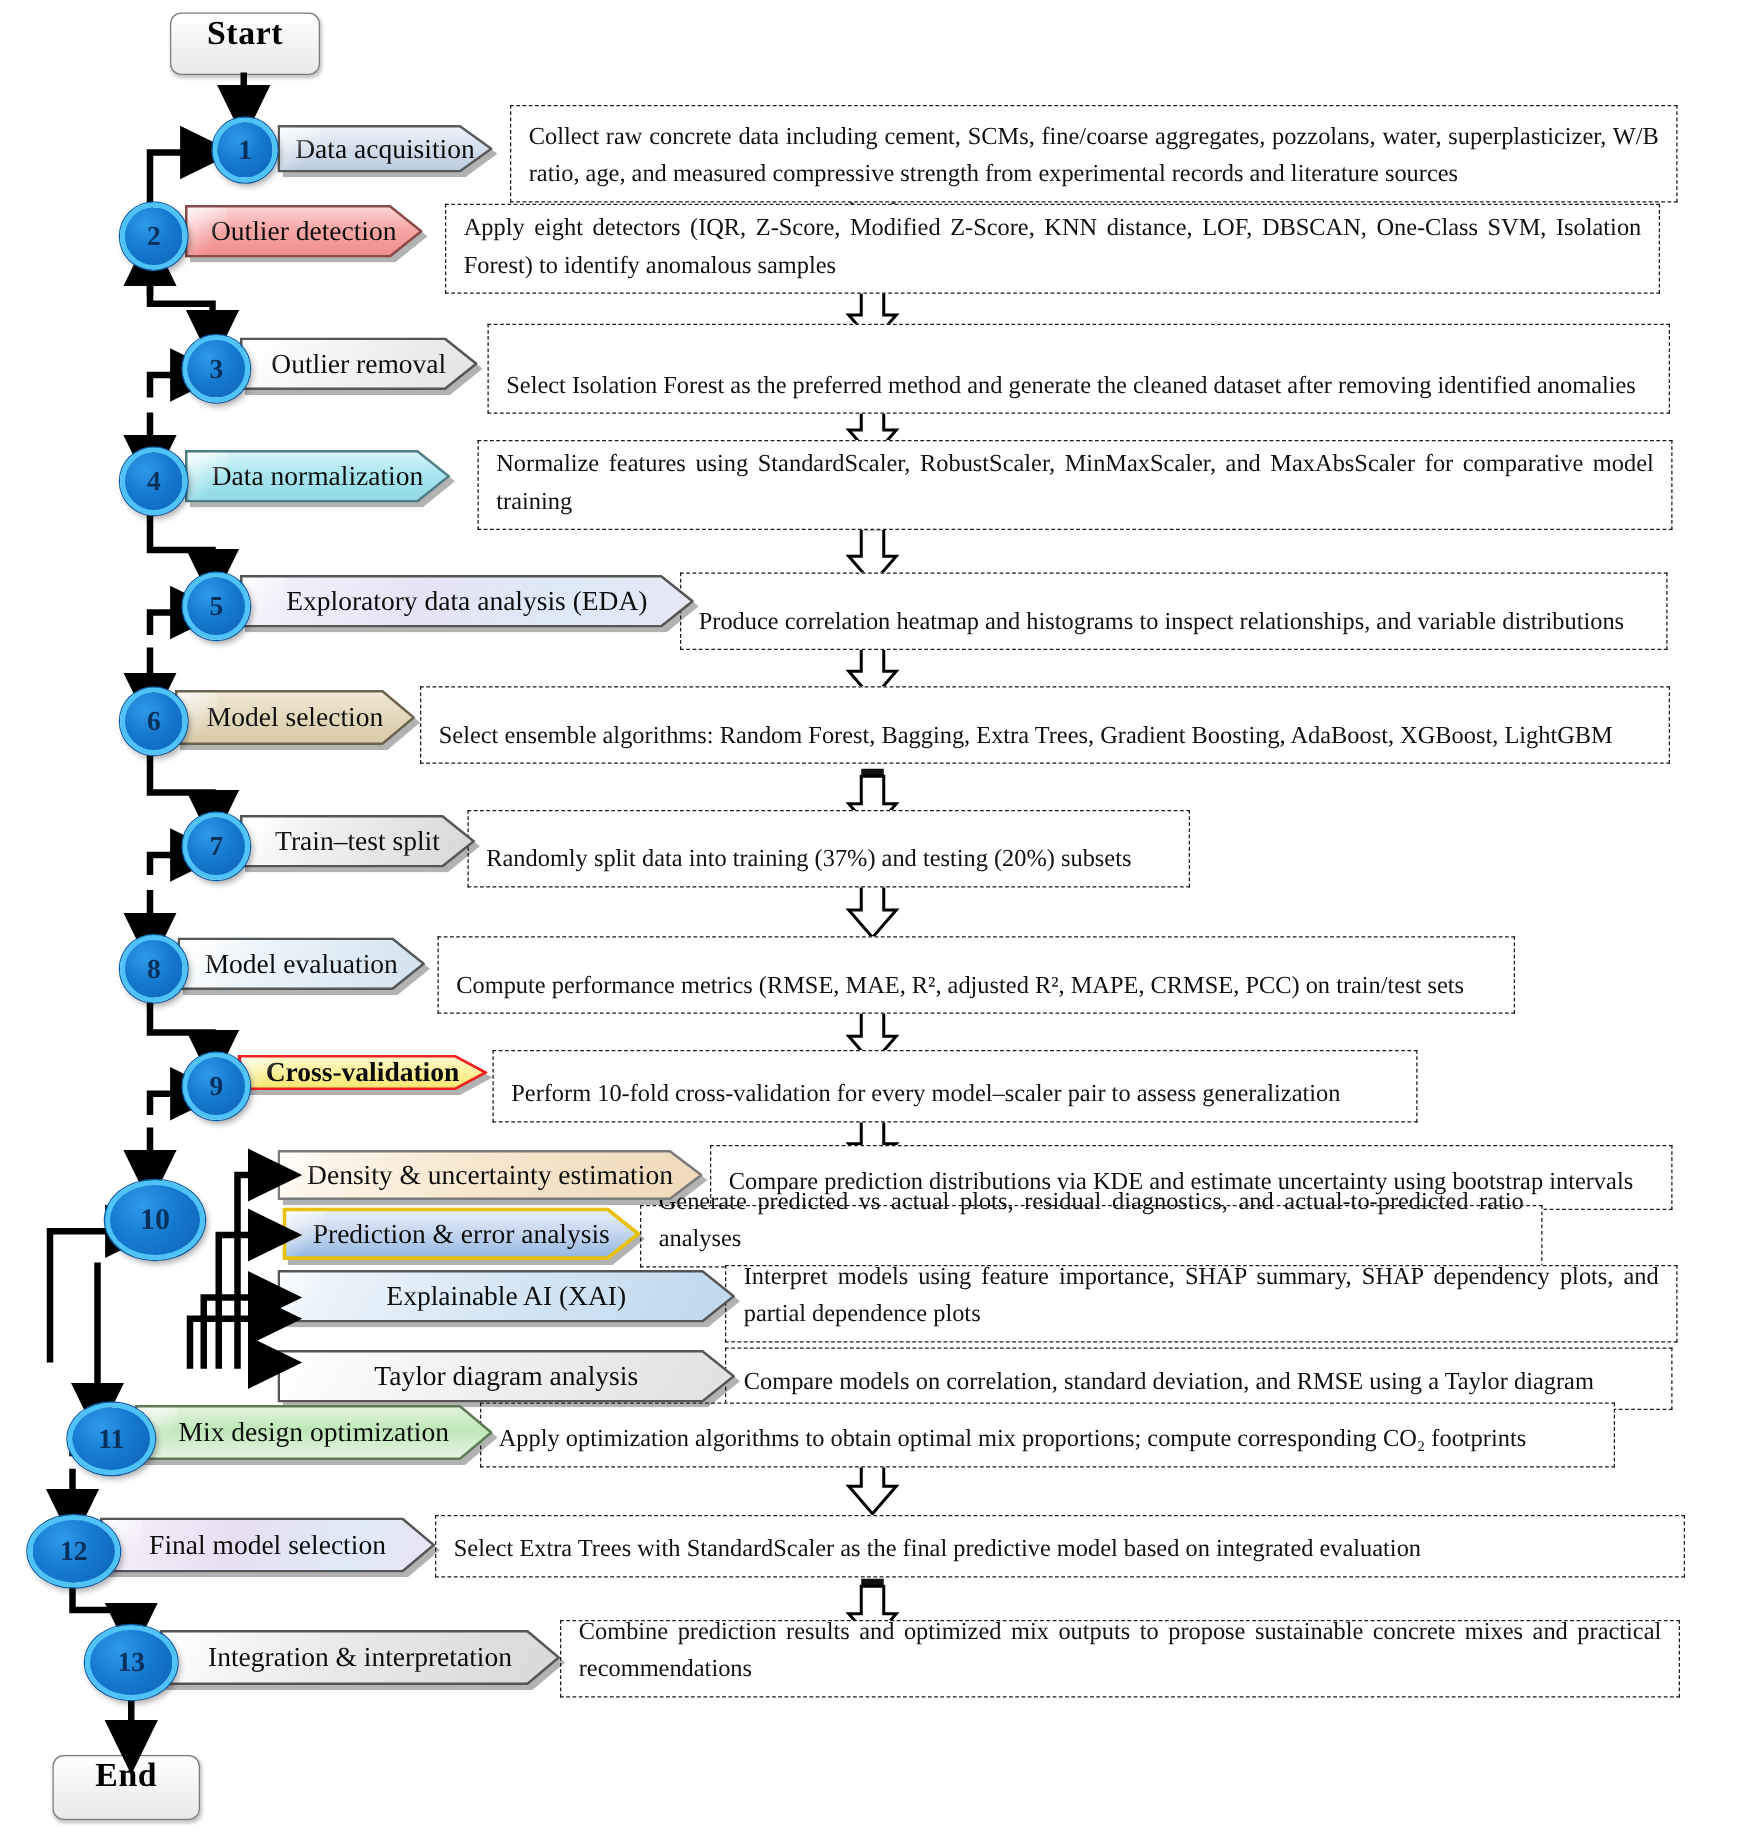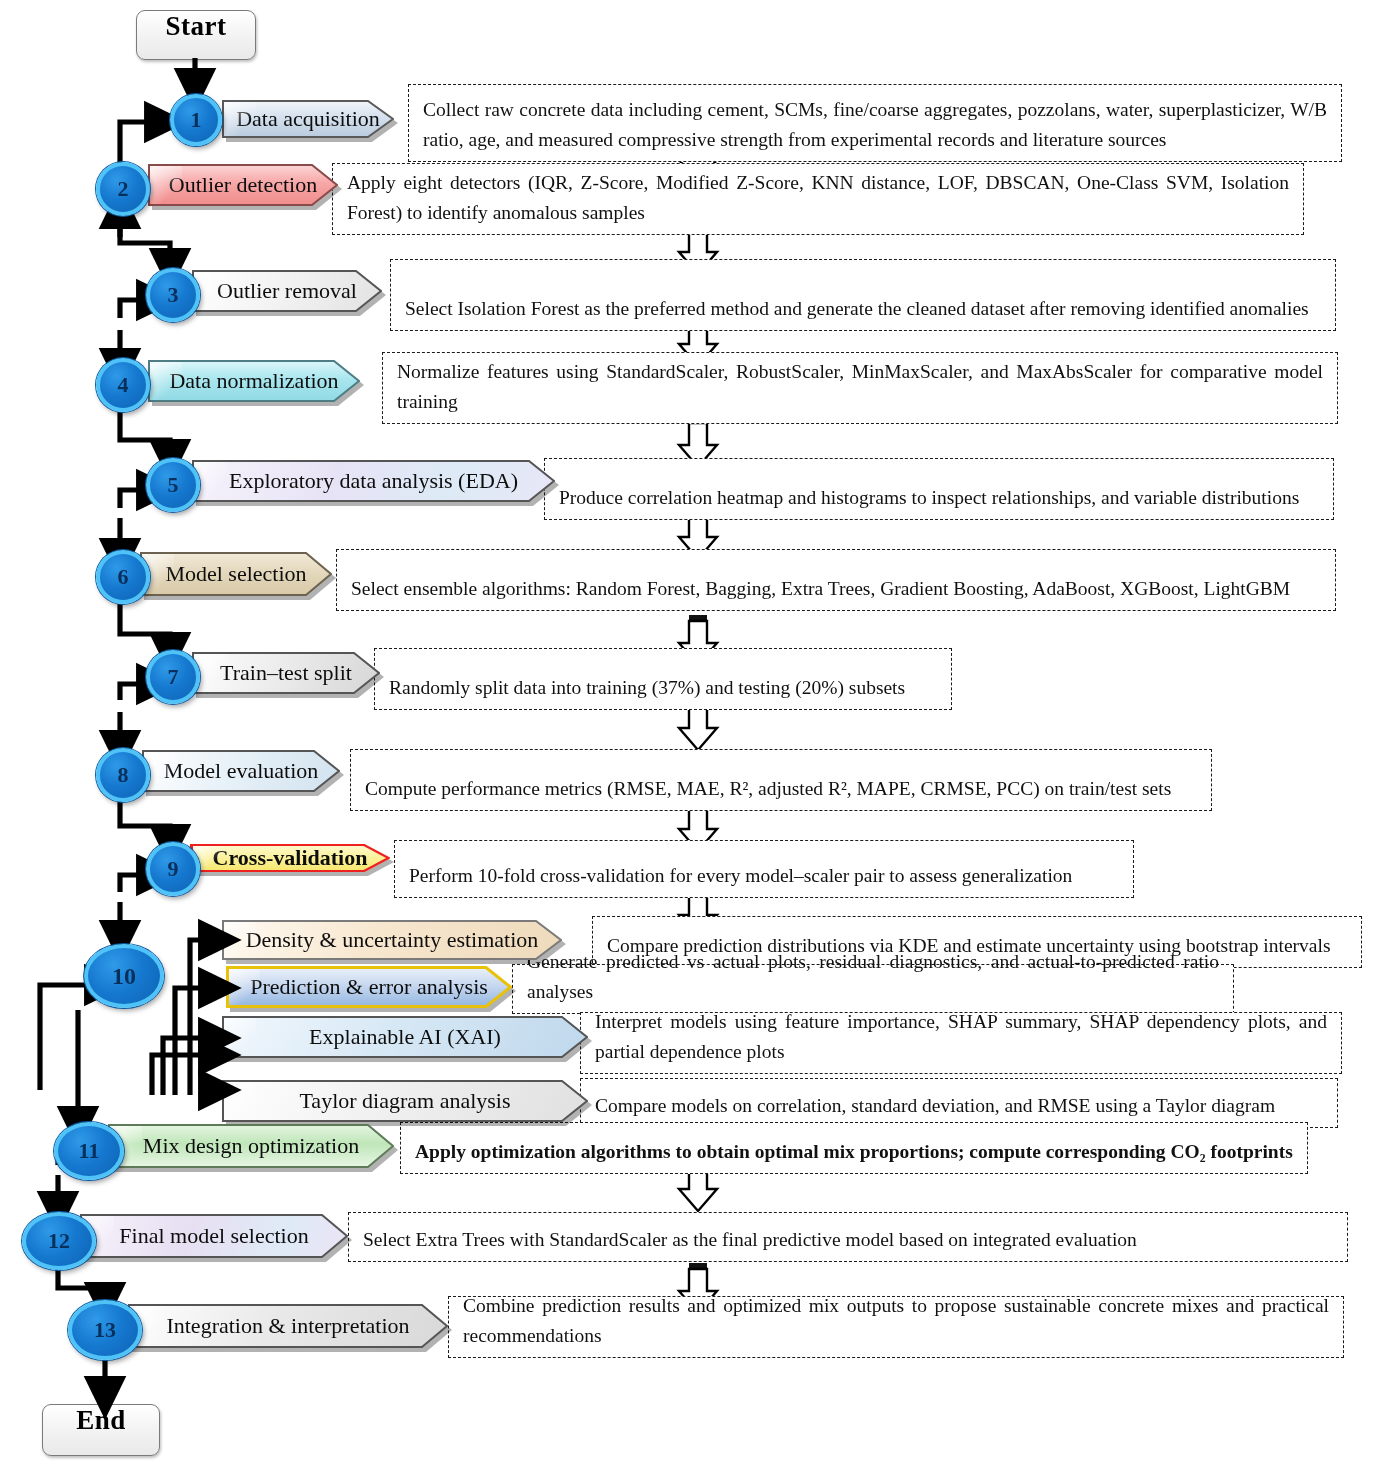--- a/index.html
+++ b/index.html
@@ -395,21 +395,21 @@
         <svg viewBox="0 0 320 44" preserveAspectRatio="none">
       <polygon points="1,1 294,1 319,22 294,43 1,43" fill="none" stroke="#555" stroke-width="2"></polygon>
         </svg>
       </div>
   </div>
 
   <div class="desc" style="left:408px;top:84px;width:934px;height:78px;">
     <span>Collect raw concrete data including cement, SCMs, fine/coarse aggregates, pozzolans, water, superplasticizer, W/B ratio, age, and measured compressive strength from experimental records and literature sources</span>
     </div>
 
-  <div class="desc" style="left:332px;top:163px;width:972px;height:72px;">
+  <div class="desc" style="left:356px;top:163px;width:972px;height:72px;">
     <span>Apply eight detectors (IQR, Z-Score, Modified Z-Score, KNN distance, LOF, DBSCAN, One-Class SVM, Isolation Forest) to identify anomalous samples</span>
     </div>
 
   <div class="desc" style="left:390px;top:259px;width:946px;height:72px;">
     <span>Select Isolation Forest as the preferred method and generate the cleaned dataset after removing identified anomalies</span>
     </div>
 
   <div class="desc" style="left:382px;top:352px;width:956px;height:72px;">
     <span>Normalize features using StandardScaler, RobustScaler, MinMaxScaler, and MaxAbsScaler for comparative model training</span>
     </div>
@@ -427,37 +427,37 @@
     </div>
 
   <div class="desc" style="left:350px;top:749px;width:862px;height:62px;">
     <span>Compute performance metrics (RMSE, MAE, R², adjusted R², MAPE, CRMSE, PCC) on train/test sets</span>
     </div>
 
   <div class="desc" style="left:394px;top:840px;width:740px;height:58px;">
     <span>Perform 10-fold cross-validation for every model–scaler pair to assess generalization</span>
     </div>
 
-  <div class="desc" style="left:592px;top:916px;width:770px;height:52px;">
+  <div class="desc" style="left:568px;top:916px;width:770px;height:52px;">
     <span>Compare prediction distributions via KDE and estimate uncertainty using bootstrap intervals</span>
     </div>
 
   <div class="desc" style="left:512px;top:964px;width:722px;height:50px;">
     <span>Generate predicted vs actual plots, residual diagnostics, and actual-to-predicted ratio analyses</span>
     </div>
 
   <div class="desc" style="left:580px;top:1012px;width:762px;height:62px;">
     <span>Interpret models using feature importance, SHAP summary, SHAP dependency plots, and partial dependence plots</span>
     </div>
 
   <div class="desc" style="left:580px;top:1078px;width:758px;height:50px;">
     <span>Compare models on correlation, standard deviation, and RMSE using a Taylor diagram</span>
     </div>
 
-  <div class="desc" style="left:400px;top:1122px;width:908px;height:52px;font-weight:bold;">
+  <div class="desc" style="left:384px;top:1122px;width:908px;height:52px;">
     <span>Apply optimization algorithms to obtain optimal mix proportions; compute corresponding CO₂ footprints</span>
     </div>
 
   <div class="desc" style="left:348px;top:1212px;width:1196px;height:50px;max-width:1000px;">
     <span>Select Extra Trees with StandardScaler as the final predictive model based on integrated evaluation</span>
     </div>
 
   <div class="desc" style="left:448px;top:1296px;width:896px;height:62px;">
     <span>Combine prediction results and optimized mix outputs to propose sustainable concrete mixes and practical recommendations</span>
     </div>

